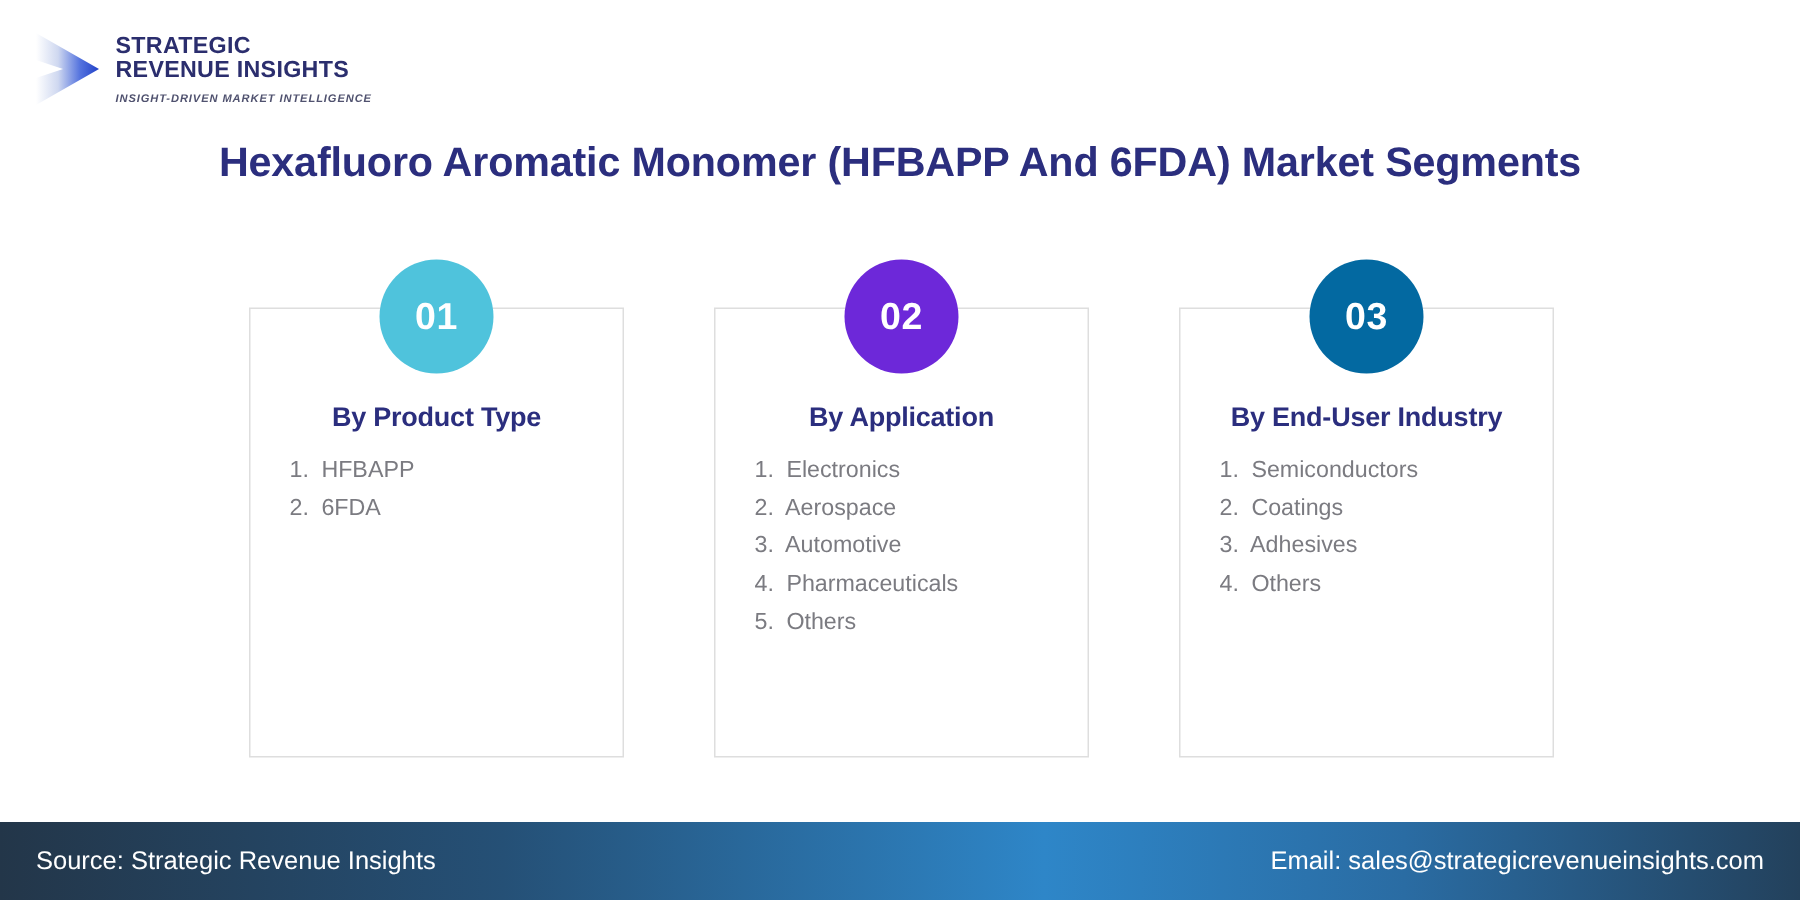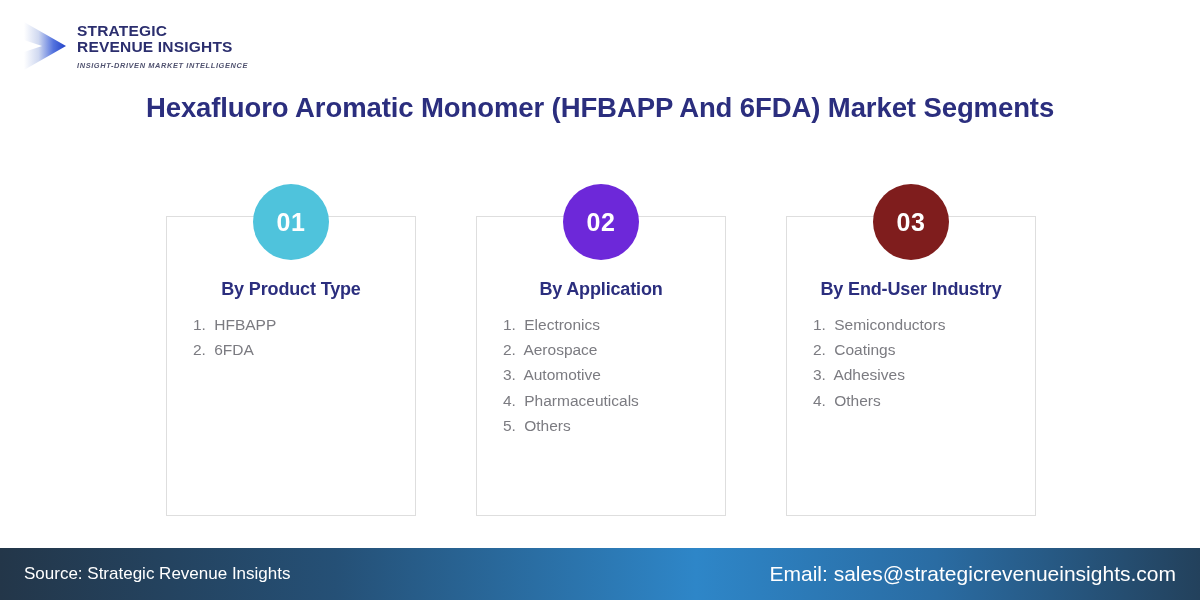--- a/index.html
+++ b/index.html
@@ -27,21 +27,21 @@
   }
 
   
   .title {
     position:absolute; left:120px; top:92px; width:960px;
     text-align:center; font-size:27.5px; font-weight:bold;
     color:#2b2e7e; line-height:1.17; letter-spacing:-.1px;
   }
 
   
-  .cards { position:absolute; left:0; top:216px; width:968px; height:300px; }
+  .cards { position:absolute; left:0; top:205px; width:968px; height:300px; }
 
   .card {
     position:absolute; top:0; width:250px; height:300px;
     border:1px solid #dedede; background:#fff;
   }
   .card-1 { left:166px; }
   .card-2 { left:476px; }
   .card-3 { left:786px; }
 
   .badge {
@@ -67,21 +67,21 @@
   }
   .li-num { margin-right:4px; }
 
   
   .footer {
     position:absolute; left:0; top:548px; width:1200px; height:52px;
     background:linear-gradient(90deg,#233649 0%,#255076 28%,#2e86c8 58%,#2a6ca3 78%,#23415c 100%);
     display:flex; align-items:center; justify-content:space-between;
   }
   .footer-left  { margin-left:24px; font-size:17px; color:#ffffff; }
-  .footer-right { margin-right:24px; font-size:21px; color:#ffffff; }
+  .footer-right { margin-right:24px; font-size:17px; color:#ffffff; }
 </style>
 </head>
 <body>
 
 <div id="page">
 
   <div class="logo">
     <svg class="logo-mark" viewBox="0 0 46 56">
       <defs>
         <linearGradient id="chevGrad" x1="0" y1="0.5" x2="1" y2="0.5">
@@ -144,21 +144,21 @@
           <span>Pharmaceuticals</span>
         </li>
         <li>
           <span class="li-num">5.</span>
           <span>Others</span>
         </li>
       </ul>
     </div>
 
     <div class="card card-3">
-      <div class="badge" style="background: #7f1d1d;">
+      <div class="badge" style="background: #0369a1;">
         <span>03</span>
       </div>
       <div class="card-head">By End-User Industry</div>
       <ul class="card-list">
         <li>
           <span class="li-num">1.</span>
           <span>Semiconductors</span>
         </li>
         <li>
           <span class="li-num">2.</span>

